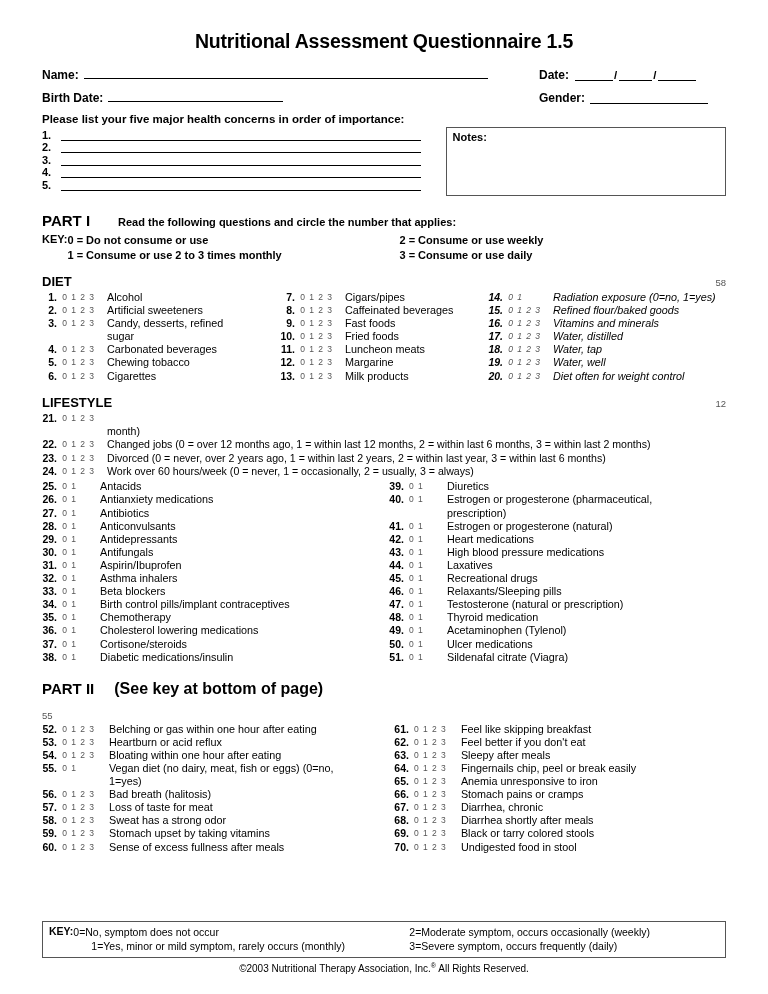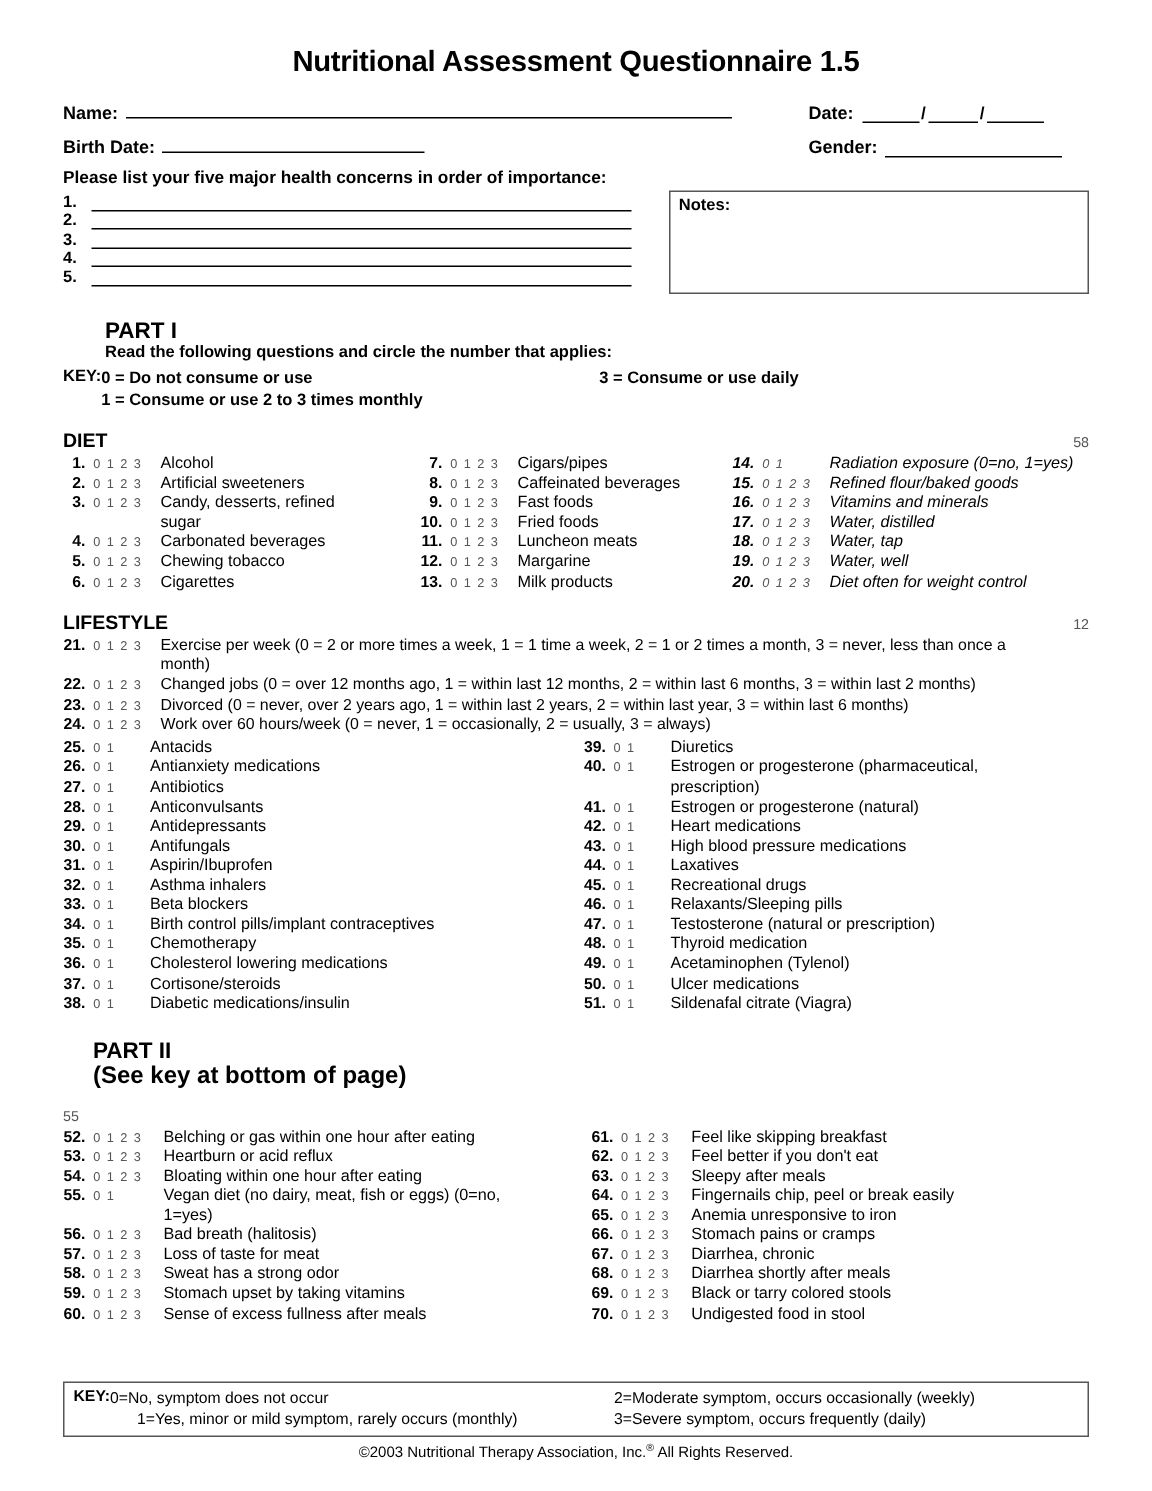--- a/index.html
+++ b/index.html
@@ -22,21 +22,21 @@
     font-size: 19.5px;
     font-weight: bold;
     letter-spacing: -0.2px;
     padding-top: 30px;
     padding-bottom: 14px;
   }
 
   
   .id-row { display: flex; align-items: baseline; margin-bottom: 8px; }
   .id-left { display: flex; align-items: baseline; flex: 0 0 497px; }
-  .id-right { display: flex; align-items: flex-end; }
+  .id-right { display: flex; align-items: center; }
   .fld-label { font-size: 12px; font-weight: bold; white-space: nowrap; }
   .rule { border-bottom: 1px solid #000; height: 12px; margin-left: 5px; }
   .rule-name { width: 404px; }
   .rule-birth { width: 175px; }
   .rule-dt { width: 38px; margin-left: 6px; }
   .rule-dt2 { width: 33px; margin-left: 2px; }
   .rule-dt3 { width: 38px; margin-left: 2px; }
   .slash { font-size: 11.5px; font-weight: bold; margin-left: 1px; }
   .rule-gender { width: 118px; }
 
@@ -49,21 +49,21 @@
   .concern-rule { flex: 1; border-bottom: 1px solid #000; height: 11px; margin-left: 3px; margin-right: 5px;}
   .notes-box {
     border: 1px solid #555;
     width: 296px; height: 69px;
     margin-left: 20px;
     padding: 3px 6px;
     font-size: 11px; font-weight: bold;
   }
 
   
-  .part-head { display: flex; align-items: baseline; margin-top: 16px; flex-direction: column; }
+  .part-head { display: flex; align-items: baseline; margin-top: 16px; }
   .part-title { font-size: 15px; font-weight: bold; }
   .part-sub { font-size: 11px; font-weight: bold; margin-left: 28px; }
   .part-sub-small { font-size: 16px; font-weight: bold; margin-left: 20px; }
 
   .key-block { margin-top: 4px; display: flex; }
   .key-word { font-size: 11px; font-weight: bold; width: 63px; }
   .key-cols { display: flex; flex: 1; }
   .key-col { width: 332px; }
   .key-line { font-size: 11px; font-weight: bold; line-height: 14.5px; }
 
@@ -208,20 +208,21 @@
     <span class="part-sub">Read the following questions and circle the number that applies:</span>
   </div>
   <div class="key-block">
     <div class="key-word">KEY:</div>
     <div class="key-cols">
       <div class="key-col">
         <div class="key-line">0 = Do not consume or use</div>
         <div class="key-line">1 = Consume or use 2 to 3 times monthly</div>
       </div>
       <div class="key-col">
+        <div class="key-line">2 = Consume or use weekly</div>
         <div class="key-line">3 = Consume or use daily</div>
       </div>
     </div>
   </div>
 
   <div class="sec-head">
     <span class="sec-name">DIET</span>
     <span class="sec-score">58</span>
   </div>
   <div class="qcols diet">
@@ -439,21 +440,20 @@
   <div class="life">
     <div class="qcol">
         <div class="qrow">
           <span class="qnum">21.</span>
           <span class="qopts">
             <span class="qopt">0</span>
             <span class="qopt">1</span>
             <span class="qopt">2</span>
             <span class="qopt">3</span>
           </span>
-          <span class="qtext">Exercise per week (0 = 2 or more times a week, 1 = 1 time a week, 2 = 1 or  2 times a month, 3 = never, less than once a</span>
         </div>
         <div class="qcont">month)</div>
         <div class="qrow">
           <span class="qnum">22.</span>
           <span class="qopts">
             <span class="qopt">0</span>
             <span class="qopt">1</span>
             <span class="qopt">2</span>
             <span class="qopt">3</span>
           </span>

